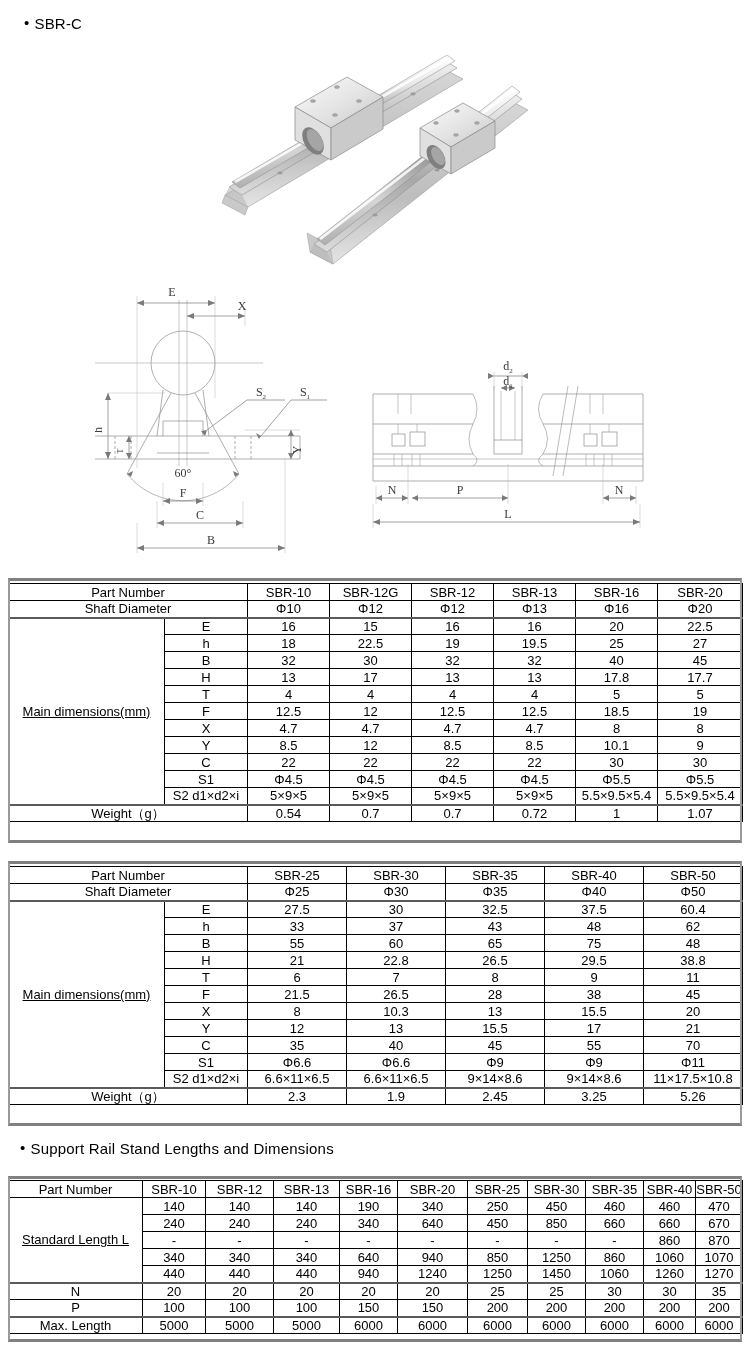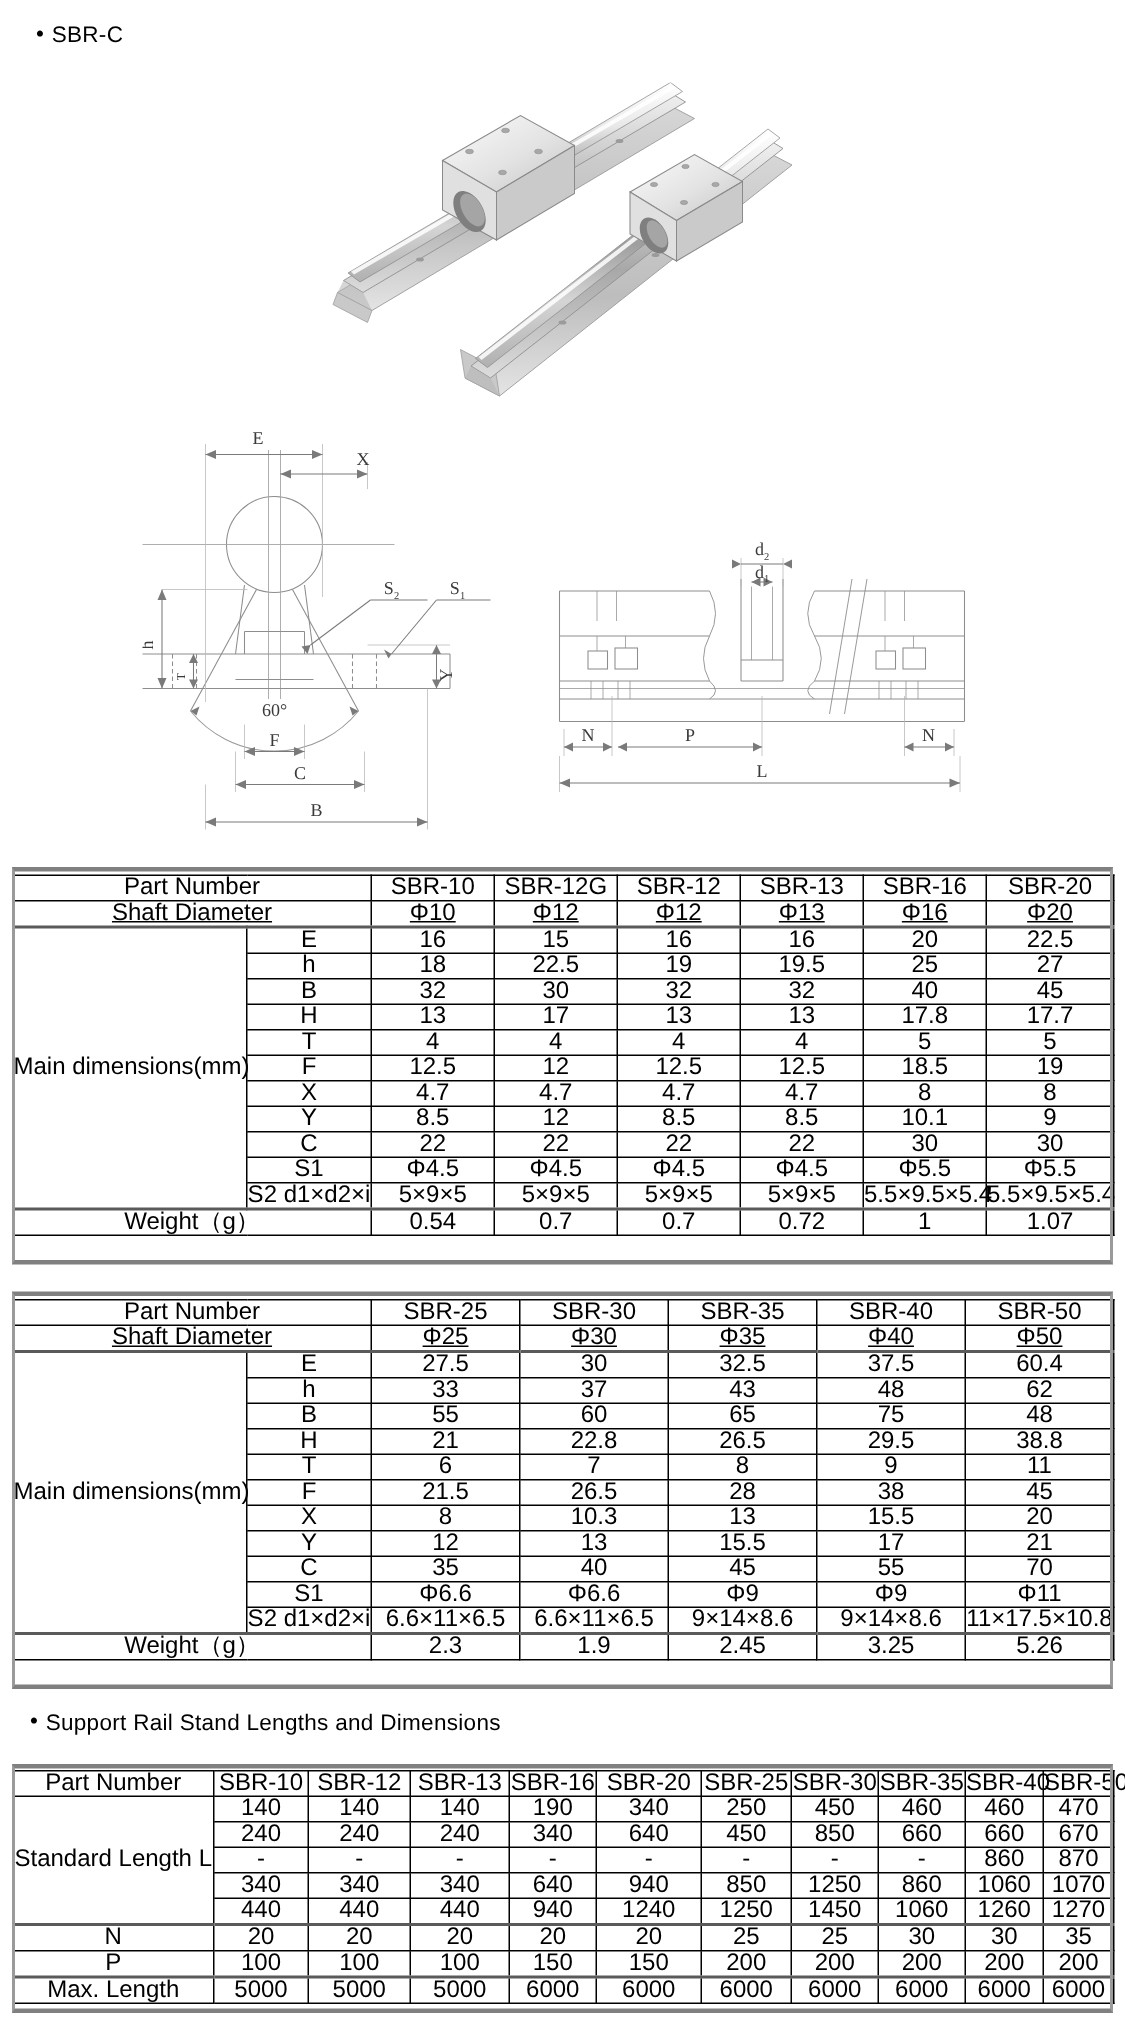--- a/index.html
+++ b/index.html
@@ -56,21 +56,21 @@
     font-family: "Liberation Serif", serif;
     font-size: 8px;
     fill: #3a3a3a;
   }
 
   
   .spec-table {
     position: absolute;
     border-collapse: collapse;
     table-layout: fixed;
-    font-size: 16px;
+    font-size: 13px;
     background: #fff;
   }
   .spec-table td, .spec-table th {
     border: 1px solid #000;
     text-align: center;
     vertical-align: middle;
     font-weight: normal;
     padding: 0;
     line-height: 1;
     white-space: nowrap;
@@ -90,26 +90,26 @@
   #table-main-1  { left: 8px; top: 583px;  width: 734px; }
   #frame-main-1  { left: 8px; top: 578px;  width: 734px; height: 265px; }
 
   #table-main-2  { left: 8px; top: 866px;  width: 734px; }
   #frame-main-2  { left: 8px; top: 861px;  width: 734px; height: 265px; }
 
   #table-lengths { left: 8px; top: 1180px; width: 734px; }
   #frame-lengths { left: 8px; top: 1176px; width: 734px; height: 166px; }
 
   .row-label    { text-align: center; }
-  .group-label  { text-align: center; }
+  .group-label  { text-align: center; text-decoration: underline; }
   .sub-label    { text-align: center; }
   .hdr-span     { text-align: center; }
 
   
-  .sep-under    { border-bottom: 2px solid #5a5a5a !important; text-decoration: underline; }
+  .sep-under    { border-bottom: 2px solid #5a5a5a !important; }
   .sep-over     { border-top: 2px solid #5a5a5a !important; }
 </style>
 </head>
 <body>
 
 <div class="bullet-heading" id="heading-sbrc">
   <span class="dot">•</span><span>SBR-C</span>
 </div>
 
 <div class="bullet-heading" id="heading-support">

